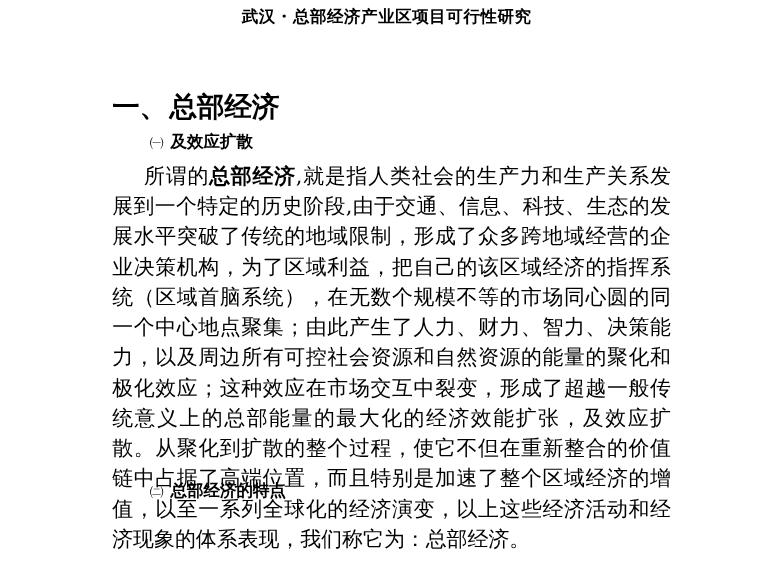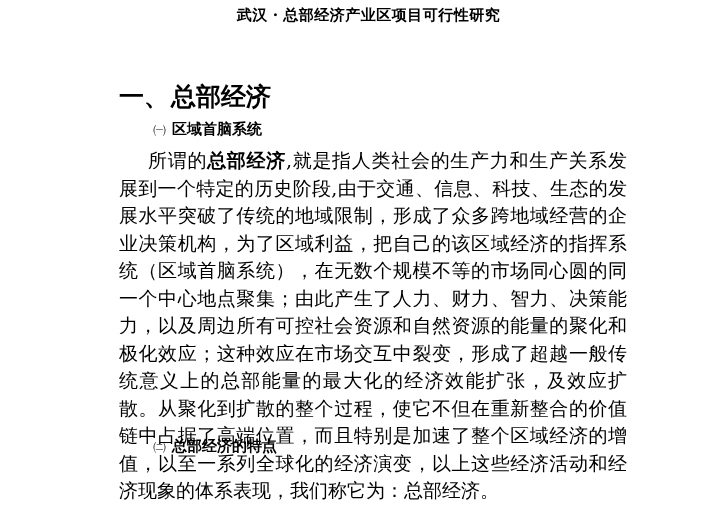--- a/index.html
+++ b/index.html
@@ -1,17 +1,17 @@
 <!DOCTYPE html>
 <html><head>
 <meta charset="utf-8">
 <style>
   html, body { margin: 0; padding: 0; background: #ffffff; }
   body { width: 703px; height: 522px; overflow: hidden; position: relative; color: #000; }
-  .page { position: absolute; left: 17px; top: 0; width: 577px; height: 522px; }
+  .page { position: absolute; left: 0; top: 0; width: 577px; height: 522px; }
   .title {
     position: absolute; left: 0; width: 703px; top: 6px; text-align: center;
     font-family: "DejaVu Sans", sans-serif; font-weight: bold; font-size: 15px; letter-spacing: 0.5px;
   }
   .h1 {
     position: absolute; left: 102px; top: 80px;
     font-family: "DejaVu Sans", sans-serif; font-weight: bold; font-size: 25px;
   }
   .h1 .num { display: inline-block; width: 52px; }
   .h2 {
@@ -30,21 +30,21 @@
 <body>
 
 <div class="page">
   <div class="title">武汉・总部经济产业区项目可行性研究</div>
 
   <div class="h1">
     <span class="num">一、</span><span>总部经济</span>
   </div>
 
   <div class="h2" style="top:120px;">
-    <span class="num">㈠</span><span>区域首脑系统</span>
+    <span class="num">㈠</span><span>及效应扩散</span>
   </div>
 
   <div class="para" style="top:147px;"><span>所谓的</span><b>总部经济</b><span>,就是指人类社会的生产力和生产关系发展到一个特定的历史阶段,由于交通、信息、科技、生态的发展水平突破了传统的地域限制，形成了众多跨地域经营的企业决策机构，为了区域利益，把自己的该区域经济的指挥系统（区域首脑系统），在无数个规模不等的市场同心圆的同一个中心地点聚集；由此产生了人力、财力、智力、决策能力，以及周边所有可控社会资源和自然资源的能量的聚化和极化效应；这种效应在市场交互中裂变，形成了超越一般传统意义上的总部能量的最大化的经济效能扩张，及效应扩散。从聚化到扩散的整个过程，使它不但在重新整合的价值链中占据了高端位置，而且特别是加速了整个区域经济的增值，以至一系列全球化的经济演变，以上这些经济活动和经济现象的体系表现，我们称它为：总部经济。</span></div>
 
   <div class="h2" style="top:437px;">
     <span class="num">㈡</span><span>总部经济的特点</span>
   </div>
 
 </div>
 

